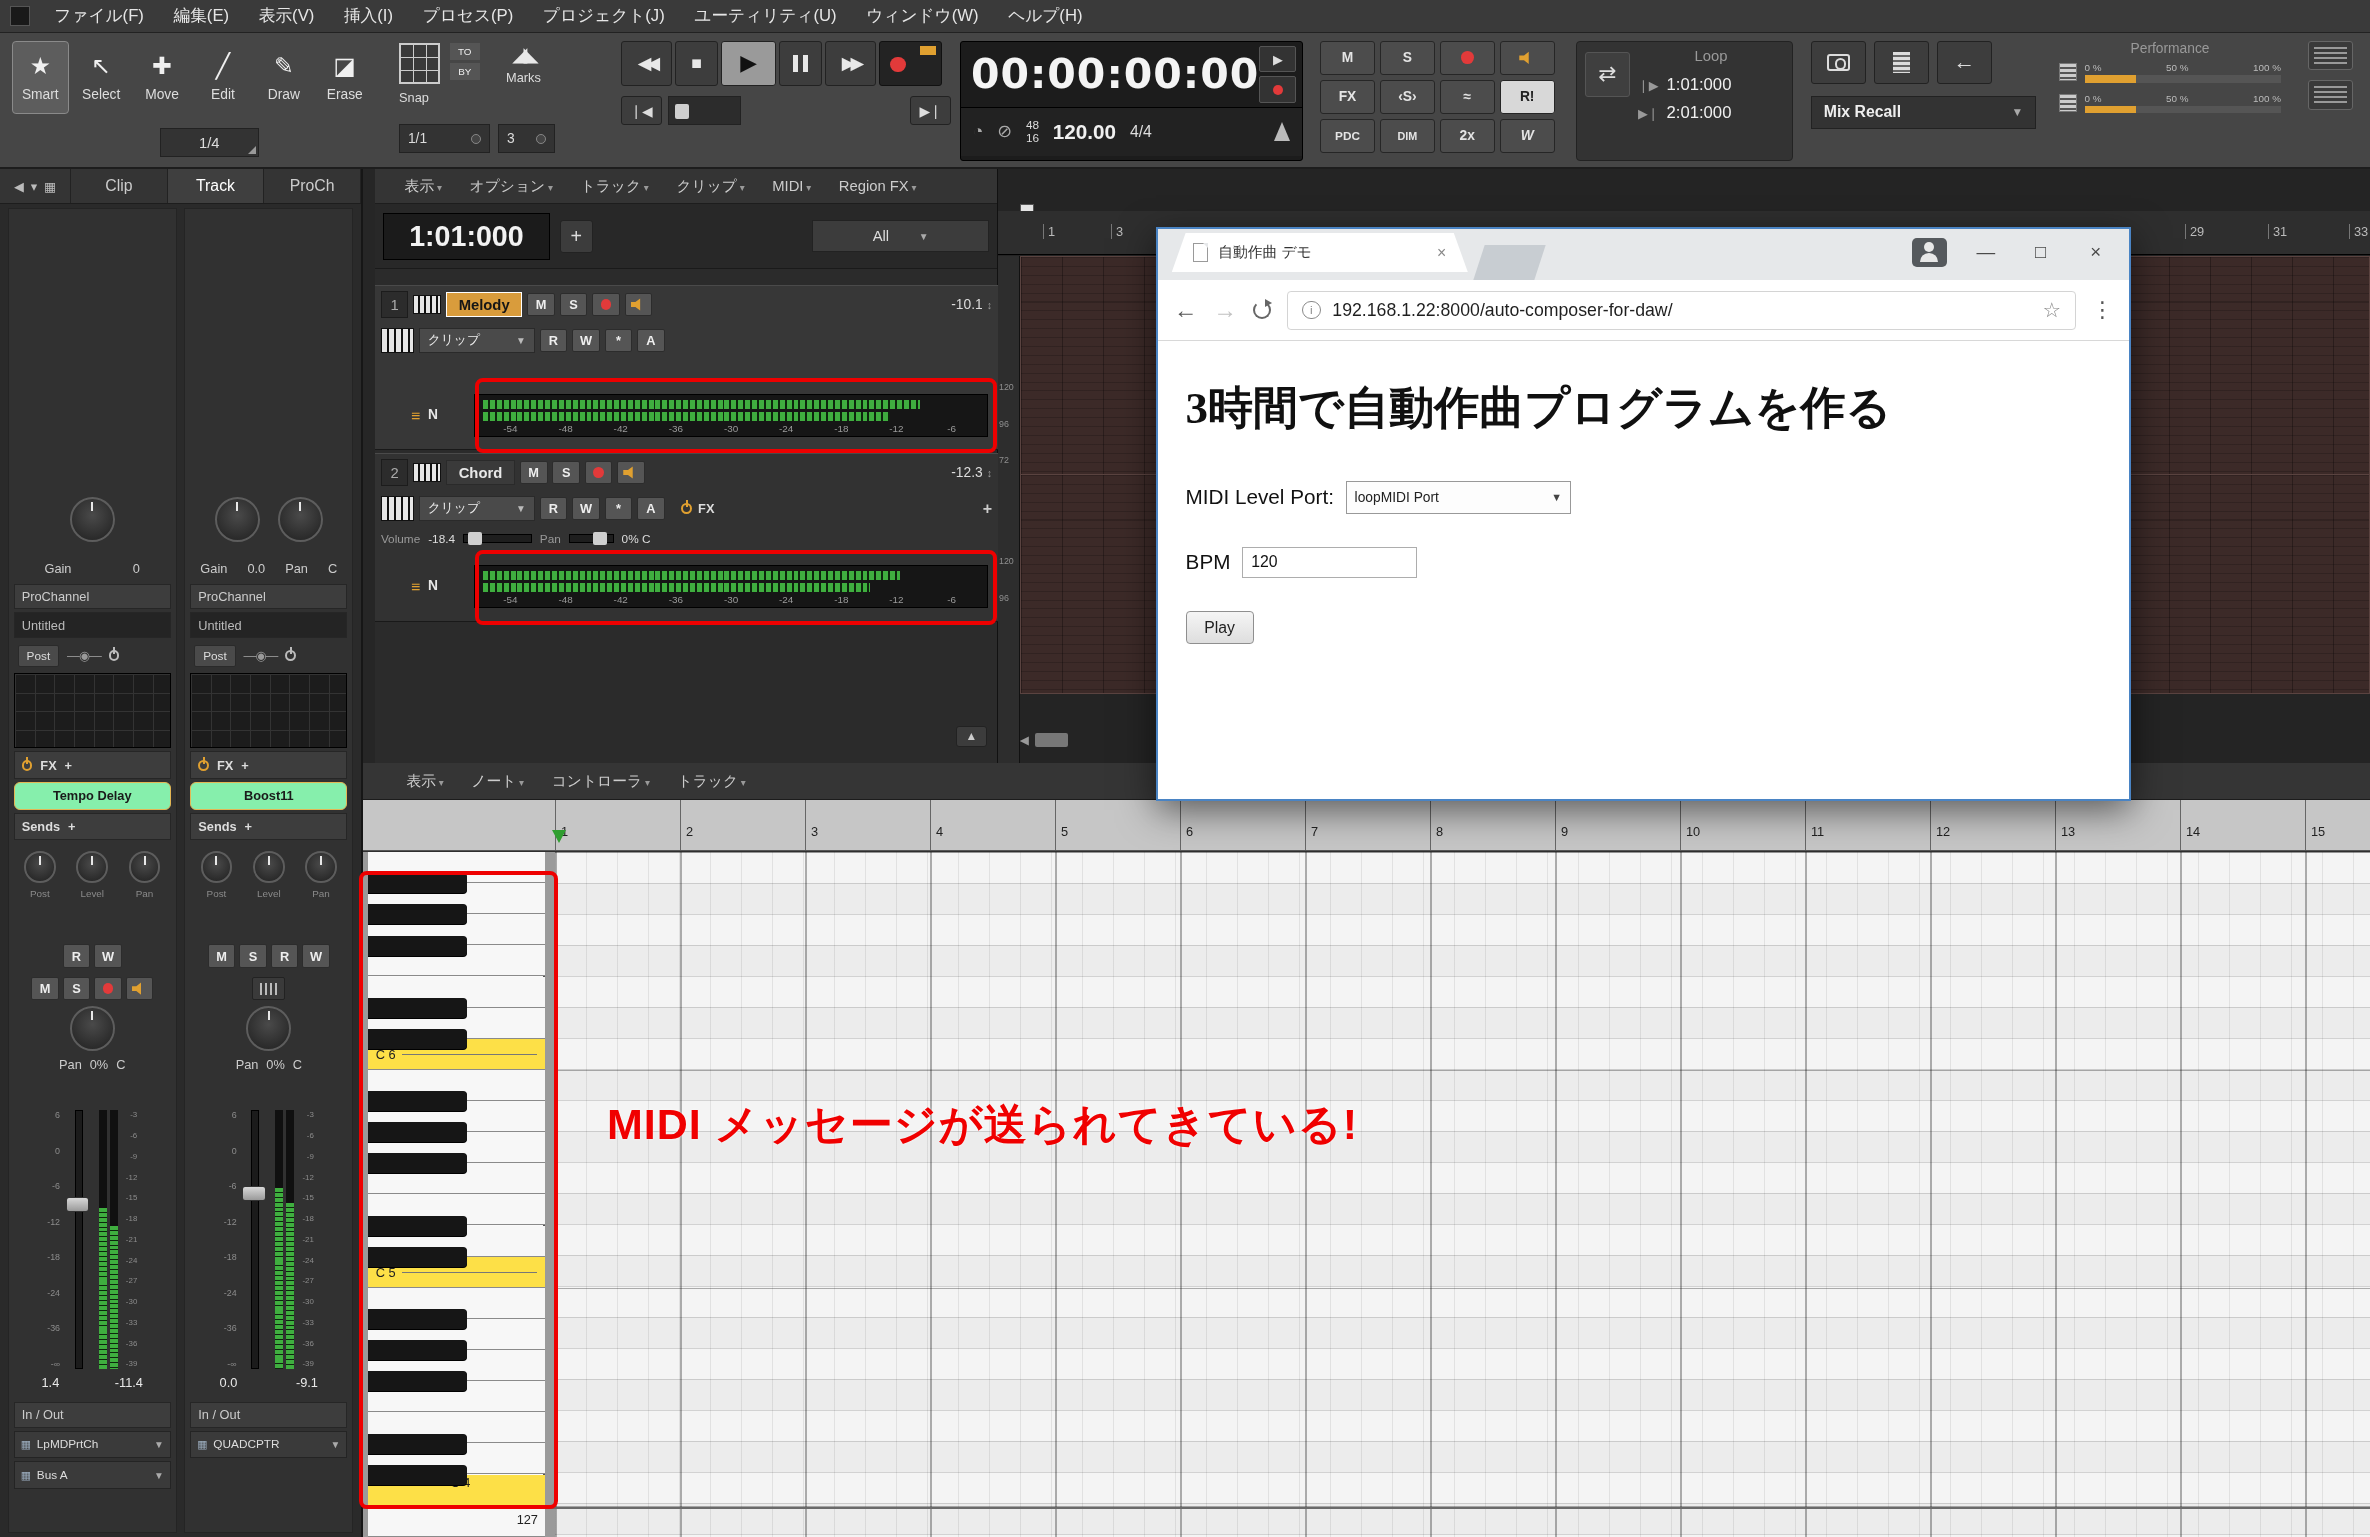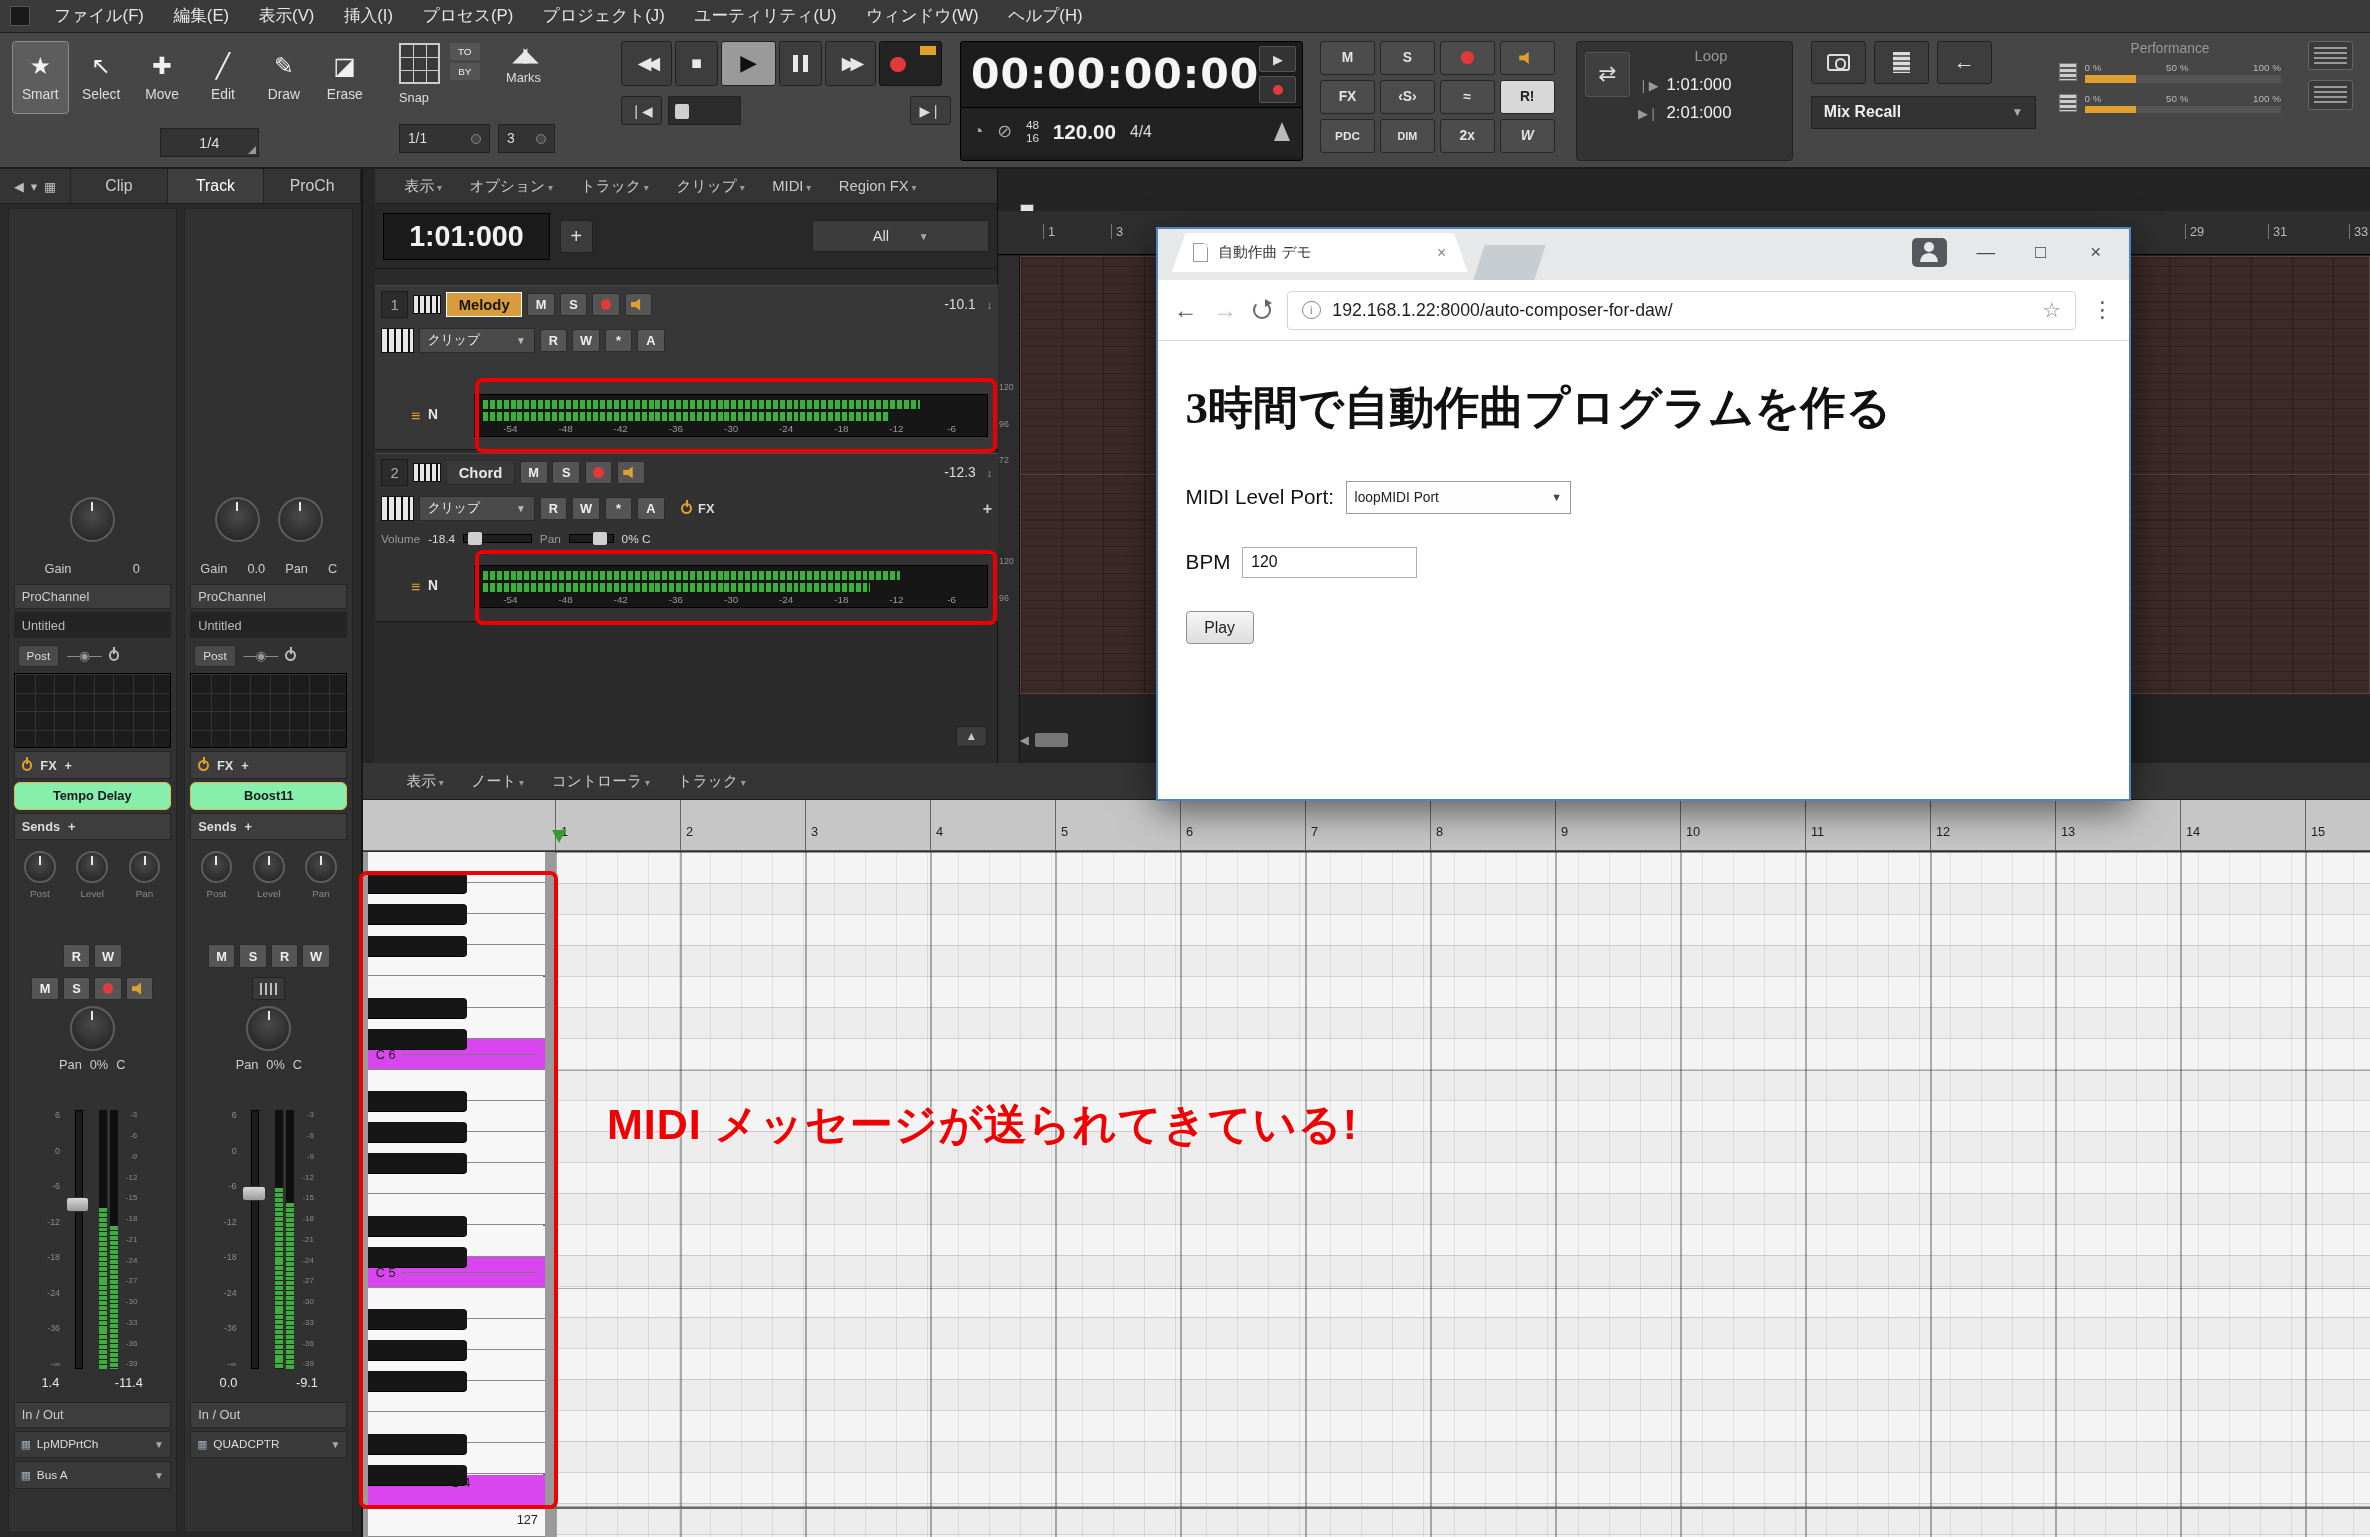--- a/index.html
+++ b/index.html
@@ -163,21 +163,21 @@
 .trow{display:flex;align-items:center;gap:4.9px;padding:0 5.9px}
 .tr1{height:37px}
 .tr2{height:35px}
 .tr2b{height:25.6px;font-size:11.8px;color:#999;gap:7.9px}
 .tnum{width:27.6px;height:27.6px;background:#2c2c2c;border:1px solid #1c1c1c;color:#aaa;font-size:14.8px;display:flex;align-items:center;justify-content:center}
 .pico{width:27.6px;height:19.7px;border:1px solid #111;background:repeating-linear-gradient(90deg,#e6e6e6 0 3.9px,#111 3.9px 5.9px)}
 .kico{width:33px;height:25.6px;border:1px solid #111;background:repeating-linear-gradient(90deg,#e6e6e6 0 4.9px,#111 4.9px 6.9px)}
 .tname{height:25.6px;padding:0 11.8px;display:flex;align-items:center;font-size:14.8px;font-weight:bold}
 .tname.sel{background:#d99c3c;color:#161616;border:1px solid #fff}
 .tname.plain{color:#e8e8e8;background:#3a3a3a;border:1px solid #2a2a2a;font-weight:bold}
-.peak{margin-left:auto;font-size:13.8px;color:#ddd;display:flex;gap:11px;align-items:center}
+.peak{margin-left:auto;font-size:13.8px;color:#ddd;display:flex;gap:4px;align-items:center}
 .peak i{font-style:normal;font-size:10.8px;color:#999}
 .clipdd{width:116px;height:25.6px;background:#4a4a4a;border:1px solid #2a2a2a;display:flex;align-items:center;justify-content:space-between;padding:0 7.9px;font-size:12.8px;color:#eee}
 .clipdd .car{font-size:9.9px;color:#bbb}
 .fxmini{display:flex;align-items:center;gap:5.9px;font-size:12.8px;font-weight:bold;color:#ddd;margin-left:11.8px}
 .hslider{width:69px;height:8.9px;background:#1e1e1e;border:1px solid #000;position:relative}
 .hslider i{position:absolute;left:3.9px;top:-3px;width:13.8px;height:12.8px;background:#d0d0d0;border-radius:2px}
 .hslider.short{width:45px}
 .meterrow{position:absolute;left:0;right:0;display:flex;align-items:center}
 .t1 .meterrow{top:99px;height:61px}
 .t2 .meterrow{top:102px;height:61px}
@@ -216,21 +216,21 @@
 .pr-marker{position:absolute;left:189px;top:29.6px;width:0;height:0;border-left:7.9px solid transparent;border-right:7.9px solid transparent;border-top:13.8px solid #2f9e2f}
 .pr-body{position:absolute;left:0;top:89px;right:0;bottom:0;background:#9a9a9a}
 .pr-grid{position:absolute;left:192px;top:0;right:0;bottom:0;background-color:#f0f0f0;background-image:
  repeating-linear-gradient(90deg,rgba(0,0,0,.30) 0 2px,transparent 2px 125px),
  repeating-linear-gradient(90deg,rgba(0,0,0,.08) 0 1px,transparent 1px 31px),
  repeating-linear-gradient(180deg,rgba(0,0,0,.30) 0 1px,transparent 1px 218px),
  repeating-linear-gradient(180deg,rgba(0,0,0,.14) 0 1px,transparent 1px 31px),
  repeating-linear-gradient(180deg,#f4f4f4 0 31px,#ececec 31px 62px)}
 #kb{position:absolute;left:4.9px;top:0;width:177px;bottom:0;background:#fafafa;border-right:2px solid #555}
 .wkey{position:absolute;left:0;width:177px;background:#f7f7f7;border-bottom:1px solid #8a8a8a;display:flex;align-items:center}
-.wkey.ckey{background:#d946ef}
+.wkey.ckey{background:#fde047}
 .klabel{font-size:12.8px;color:#222;margin-left:7.9px}
 .kline{flex:1;height:1px;background:#777;margin:0 7.9px 0 5.9px}
 .bkey{position:absolute;left:0;width:99px;height:19.7px;background:#161616;border-radius:0 3.9px 3.9px 0;box-shadow:0 1px 0 #000}
 .pr-divider{position:absolute;left:0;top:655px;right:0;height:2px;background:#6a6a6a}
 .pr-ctrlmax{position:absolute;left:116px;top:660px;width:59px;text-align:right;font-size:12.8px;color:#222}
 .pr-anno{position:absolute;left:244px;top:244px;font-size:43px;font-weight:800;color:#f00000;letter-spacing:1px;white-space:nowrap;text-shadow:0 0 3px rgba(255,255,255,.7)}
 
 
 .redbox{position:absolute;border:4.9px solid #ee0000;border-radius:7.9px;z-index:30;pointer-events:none}
 #rb1{left:475px;top:378px;width:522px;height:75px}

